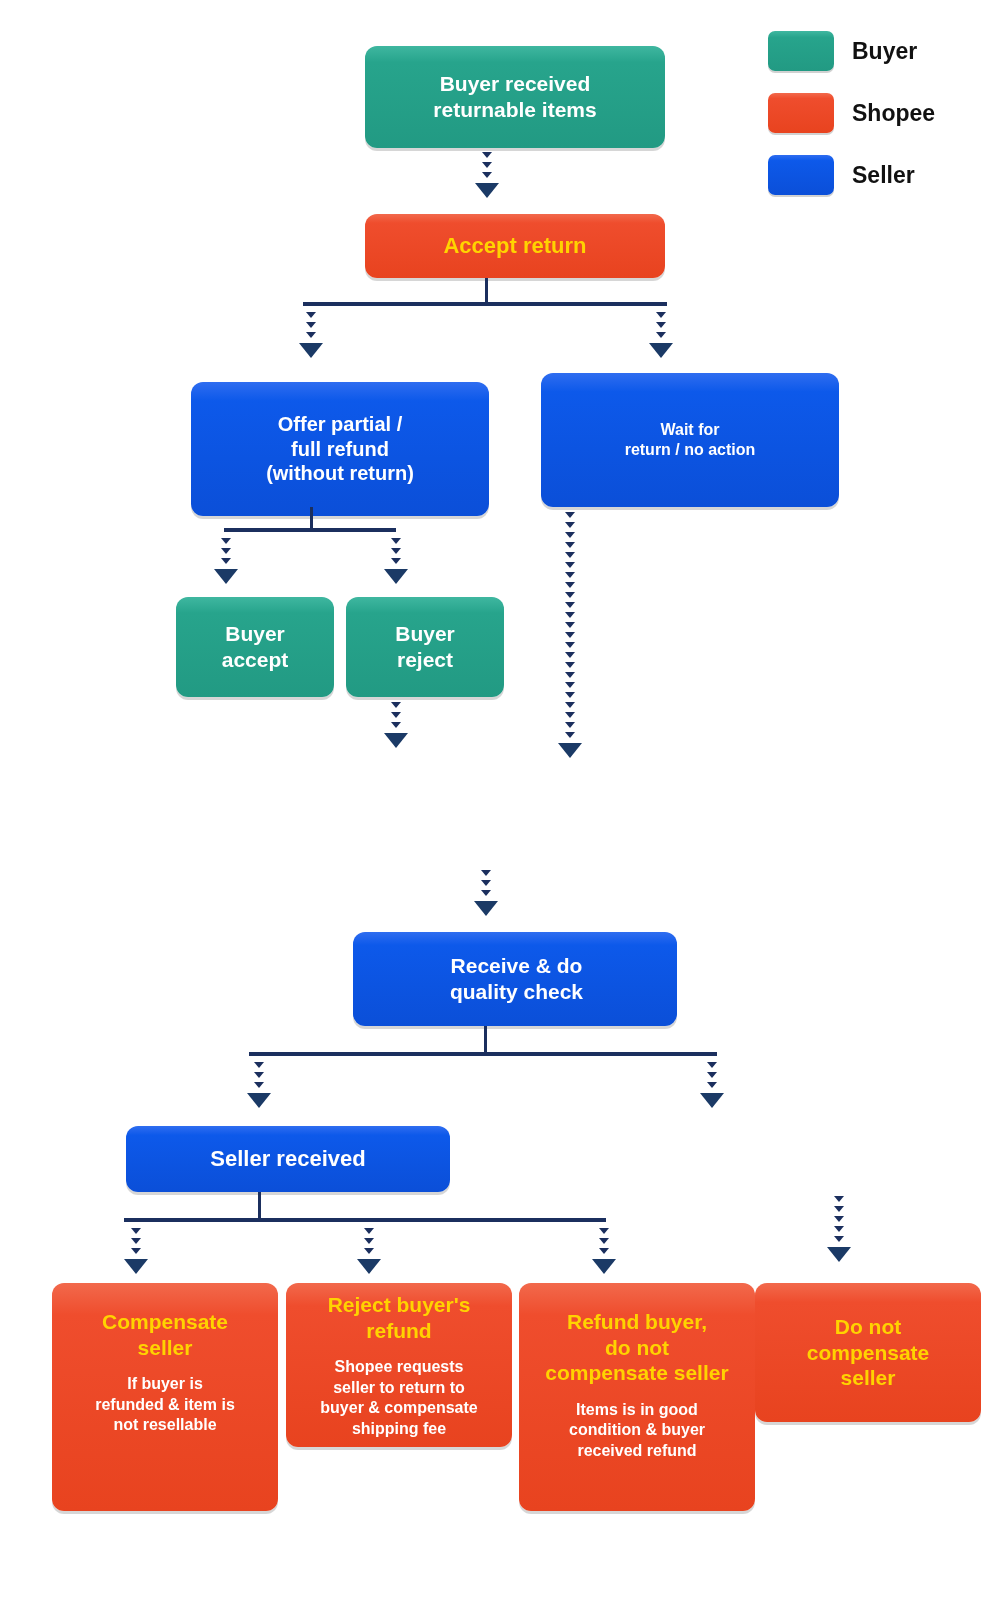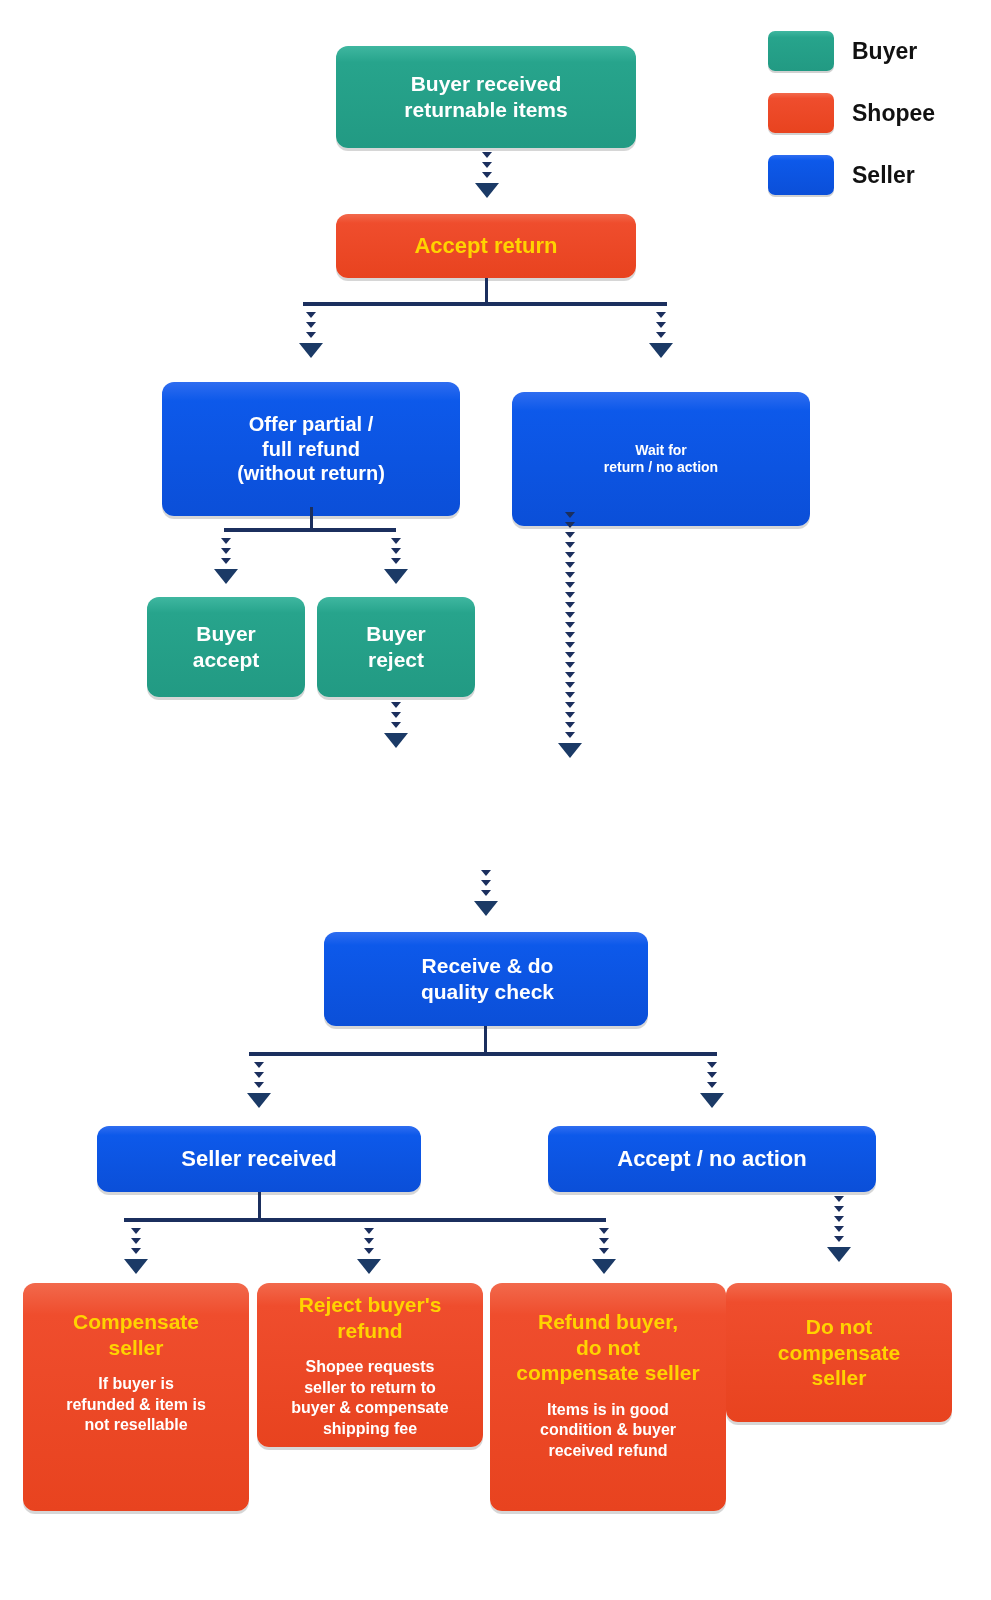--- a/index.html
+++ b/index.html
@@ -26,20 +26,21 @@
     display: flex;
     flex-direction: column;
     align-items: center;
     justify-content: center;
     text-align: center;
     color: #ffffff;
     font-weight: bold;
     line-height: 1.22;
     padding: 6px 10px;
     box-shadow: 0 3px 0 rgba(0,0,0,0.16);
+    margin-left: 29px;
   }
   .node .title { display: block; }
   .node .sub {
     display: block;
     font-weight: bold;
     font-size: 16px;
     color: #ffffff;
     line-height: 1.28;
     margin-top: 14px;
   }
@@ -144,44 +145,41 @@
   </div>
 
   <div class="node shopee" style="left:336px; top:214px; width:300px; height:64px; font-size:22px;">
     <span class="title">Accept return</span>
   </div>
 
   <div class="node seller" style="left:162px; top:382px; width:298px; height:134px; font-size:20px;">
     <span class="title">Offer partial /<br>full refund<br>(without return)</span>
   </div>
 
-  <div class="node seller" style="left:512px; top:392px; width:298px; height:134px; font-size:14px;">
+  <div class="node seller" style="left:512px; top:373px; width:298px; height:134px; font-size:16px;">
     <span class="title">Wait for<br>return / no action</span>
   </div>
 
   <div class="node buyer" style="left:147px; top:597px; width:158px; height:100px; font-size:21px;">
     <span class="title">Buyer<br>accept</span>
   </div>
 
   <div class="node buyer" style="left:317px; top:597px; width:158px; height:100px; font-size:21px;">
     <span class="title">Buyer<br>reject</span>
   </div>
 
 
   <div class="node seller" style="left:324px; top:932px; width:324px; height:94px; font-size:21px;padding-left:13px;">
     <span class="title">Receive &amp; do<br>quality check</span>
   </div>
 
   <div class="node seller" style="left:97px; top:1126px; width:324px; height:66px; font-size:22px;">
     <span class="title">Seller received</span>
   </div>
 
-  <div class="node seller" style="left:548px; top:1126px; width:328px; height:66px; font-size:22px;">
-    <span class="title">Accept / no action</span>
-  </div>
 
   <div class="node shopee" style="left:23px; top:1283px; width:226px; height:228px; font-size:21px; justify-content:flex-start; padding-top:26px;">
     <span class="title">Compensate<br>seller</span>
     <span class="sub">If buyer is<br>refunded &amp; item is<br>not resellable</span>
   </div>
 
   <div class="node shopee" style="left:257px; top:1283px; width:226px; height:164px; font-size:21px; justify-content:flex-start; padding-top:9px;">
     <span class="title">Reject buyer's<br>refund</span>
     <span class="sub">Shopee requests<br>seller to return to<br>buyer &amp; compensate<br>shipping fee</span>
   </div>

